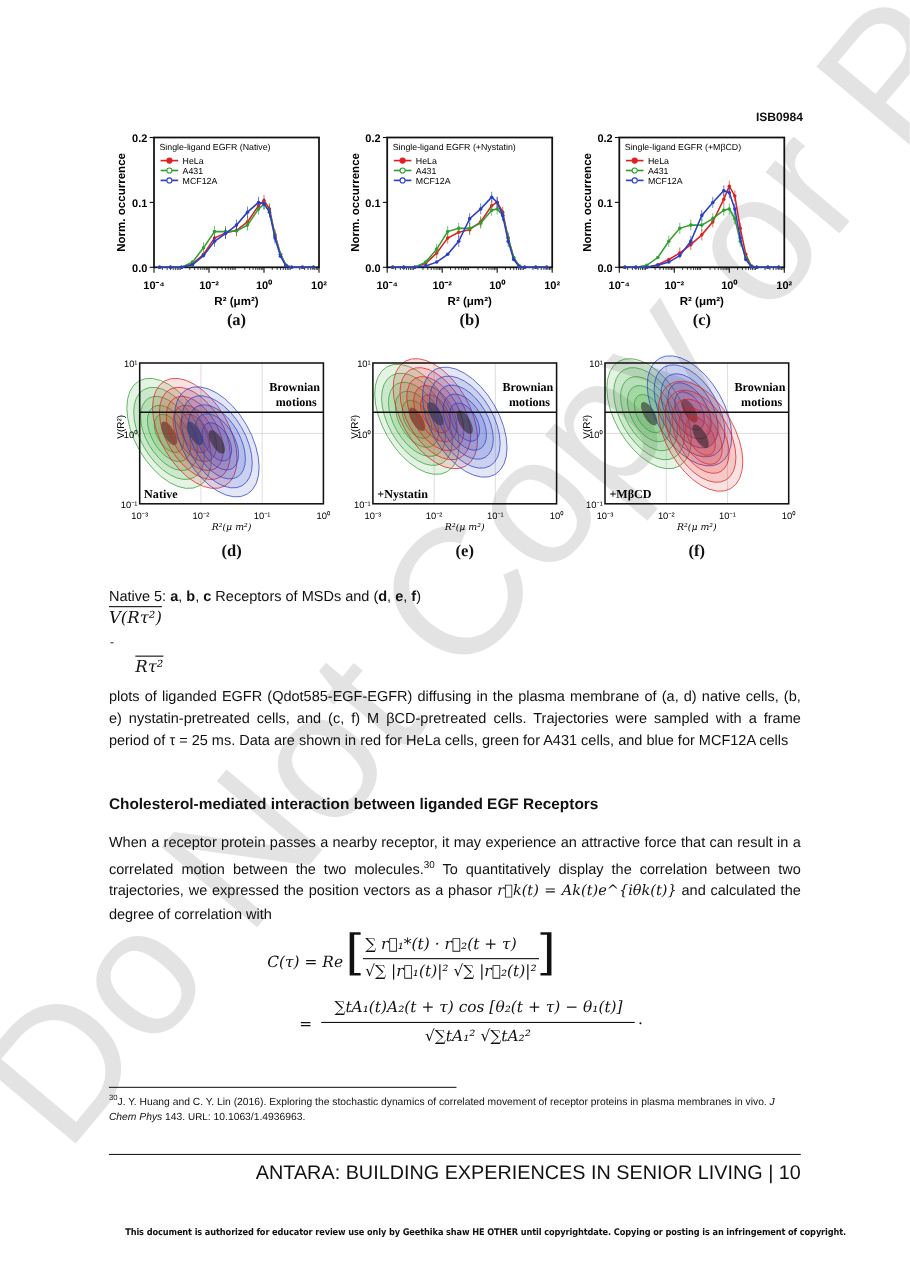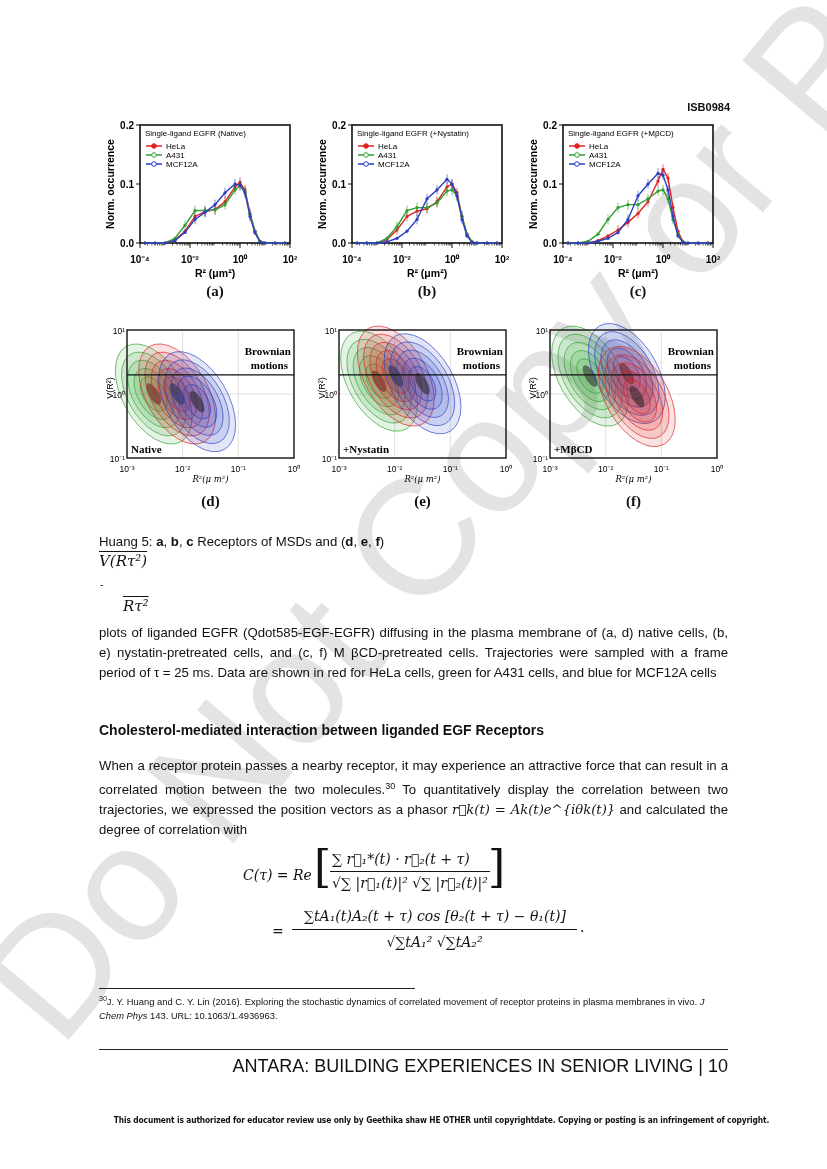--- a/index.html
+++ b/index.html
@@ -635,21 +635,21 @@
         <text x="82.66666666666666" y="154" font-size="8.5" text-anchor="middle" font-family="Liberation Sans, sans-serif">10⁻²</text>
         <text x="138.33333333333331" y="154" font-size="8.5" text-anchor="middle" font-family="Liberation Sans, sans-serif">10⁻¹</text>
         <text x="194" y="154" font-size="8.5" text-anchor="middle" font-family="Liberation Sans, sans-serif">10⁰</text>
         <text x="110.5" y="164" font-size="8.5" text-anchor="middle" font-family="DejaVu Serif, serif" font-style="italic">R²(μ m²)</text>
       </svg>
       <div class="caption-letter" style="left: 90.5px; top: 175px;">(f)</div>
     </div>
   </div>
 
 <div class="body-text" style="top:532px;">
-  <span>Huang 5: </span><b>a</b><span>, </span><b>b</b><span>, </span><b>c</b><span> Receptors of MSDs and (</span><b>d</b><span>, </span><b>e</b><span>, </span><b>f</b><span>)</span>
+  <span>Native 5: </span><b>a</b><span>, </span><b>b</b><span>, </span><b>c</b><span> Receptors of MSDs and (</span><b>d</b><span>, </span><b>e</b><span>, </span><b>f</b><span>)</span>
 </div>
 <div class="abs math" style="left:99px;top:552px;font-size:15px;">
   <span style="text-decoration:overline;">V(Rτ²)</span>
 </div>
 <div class="abs" style="left:100px;top:578px;font-size:11px;">-</div>
 <div class="abs math" style="left:99px;top:597px;font-size:15px;text-decoration:overline;margin-left:24px;">Rτ²</div>
 <div class="body-text" style="top:623px;">plots of liganded EGFR (Qdot585-EGF-EGFR) diffusing in the plasma membrane of (a, d) native cells, (b, e) nystatin-pretreated cells, and (c, f) M βCD-pretreated cells.  Trajectories were sampled with a frame period of τ = 25 ms.  Data are shown in red for HeLa cells, green for A431 cells, and blue for MCF12A cells</div>
 
 <div class="heading">Cholesterol-mediated interaction between liganded EGF Receptors</div>
 <div class="body-text" style="top:756px;">

